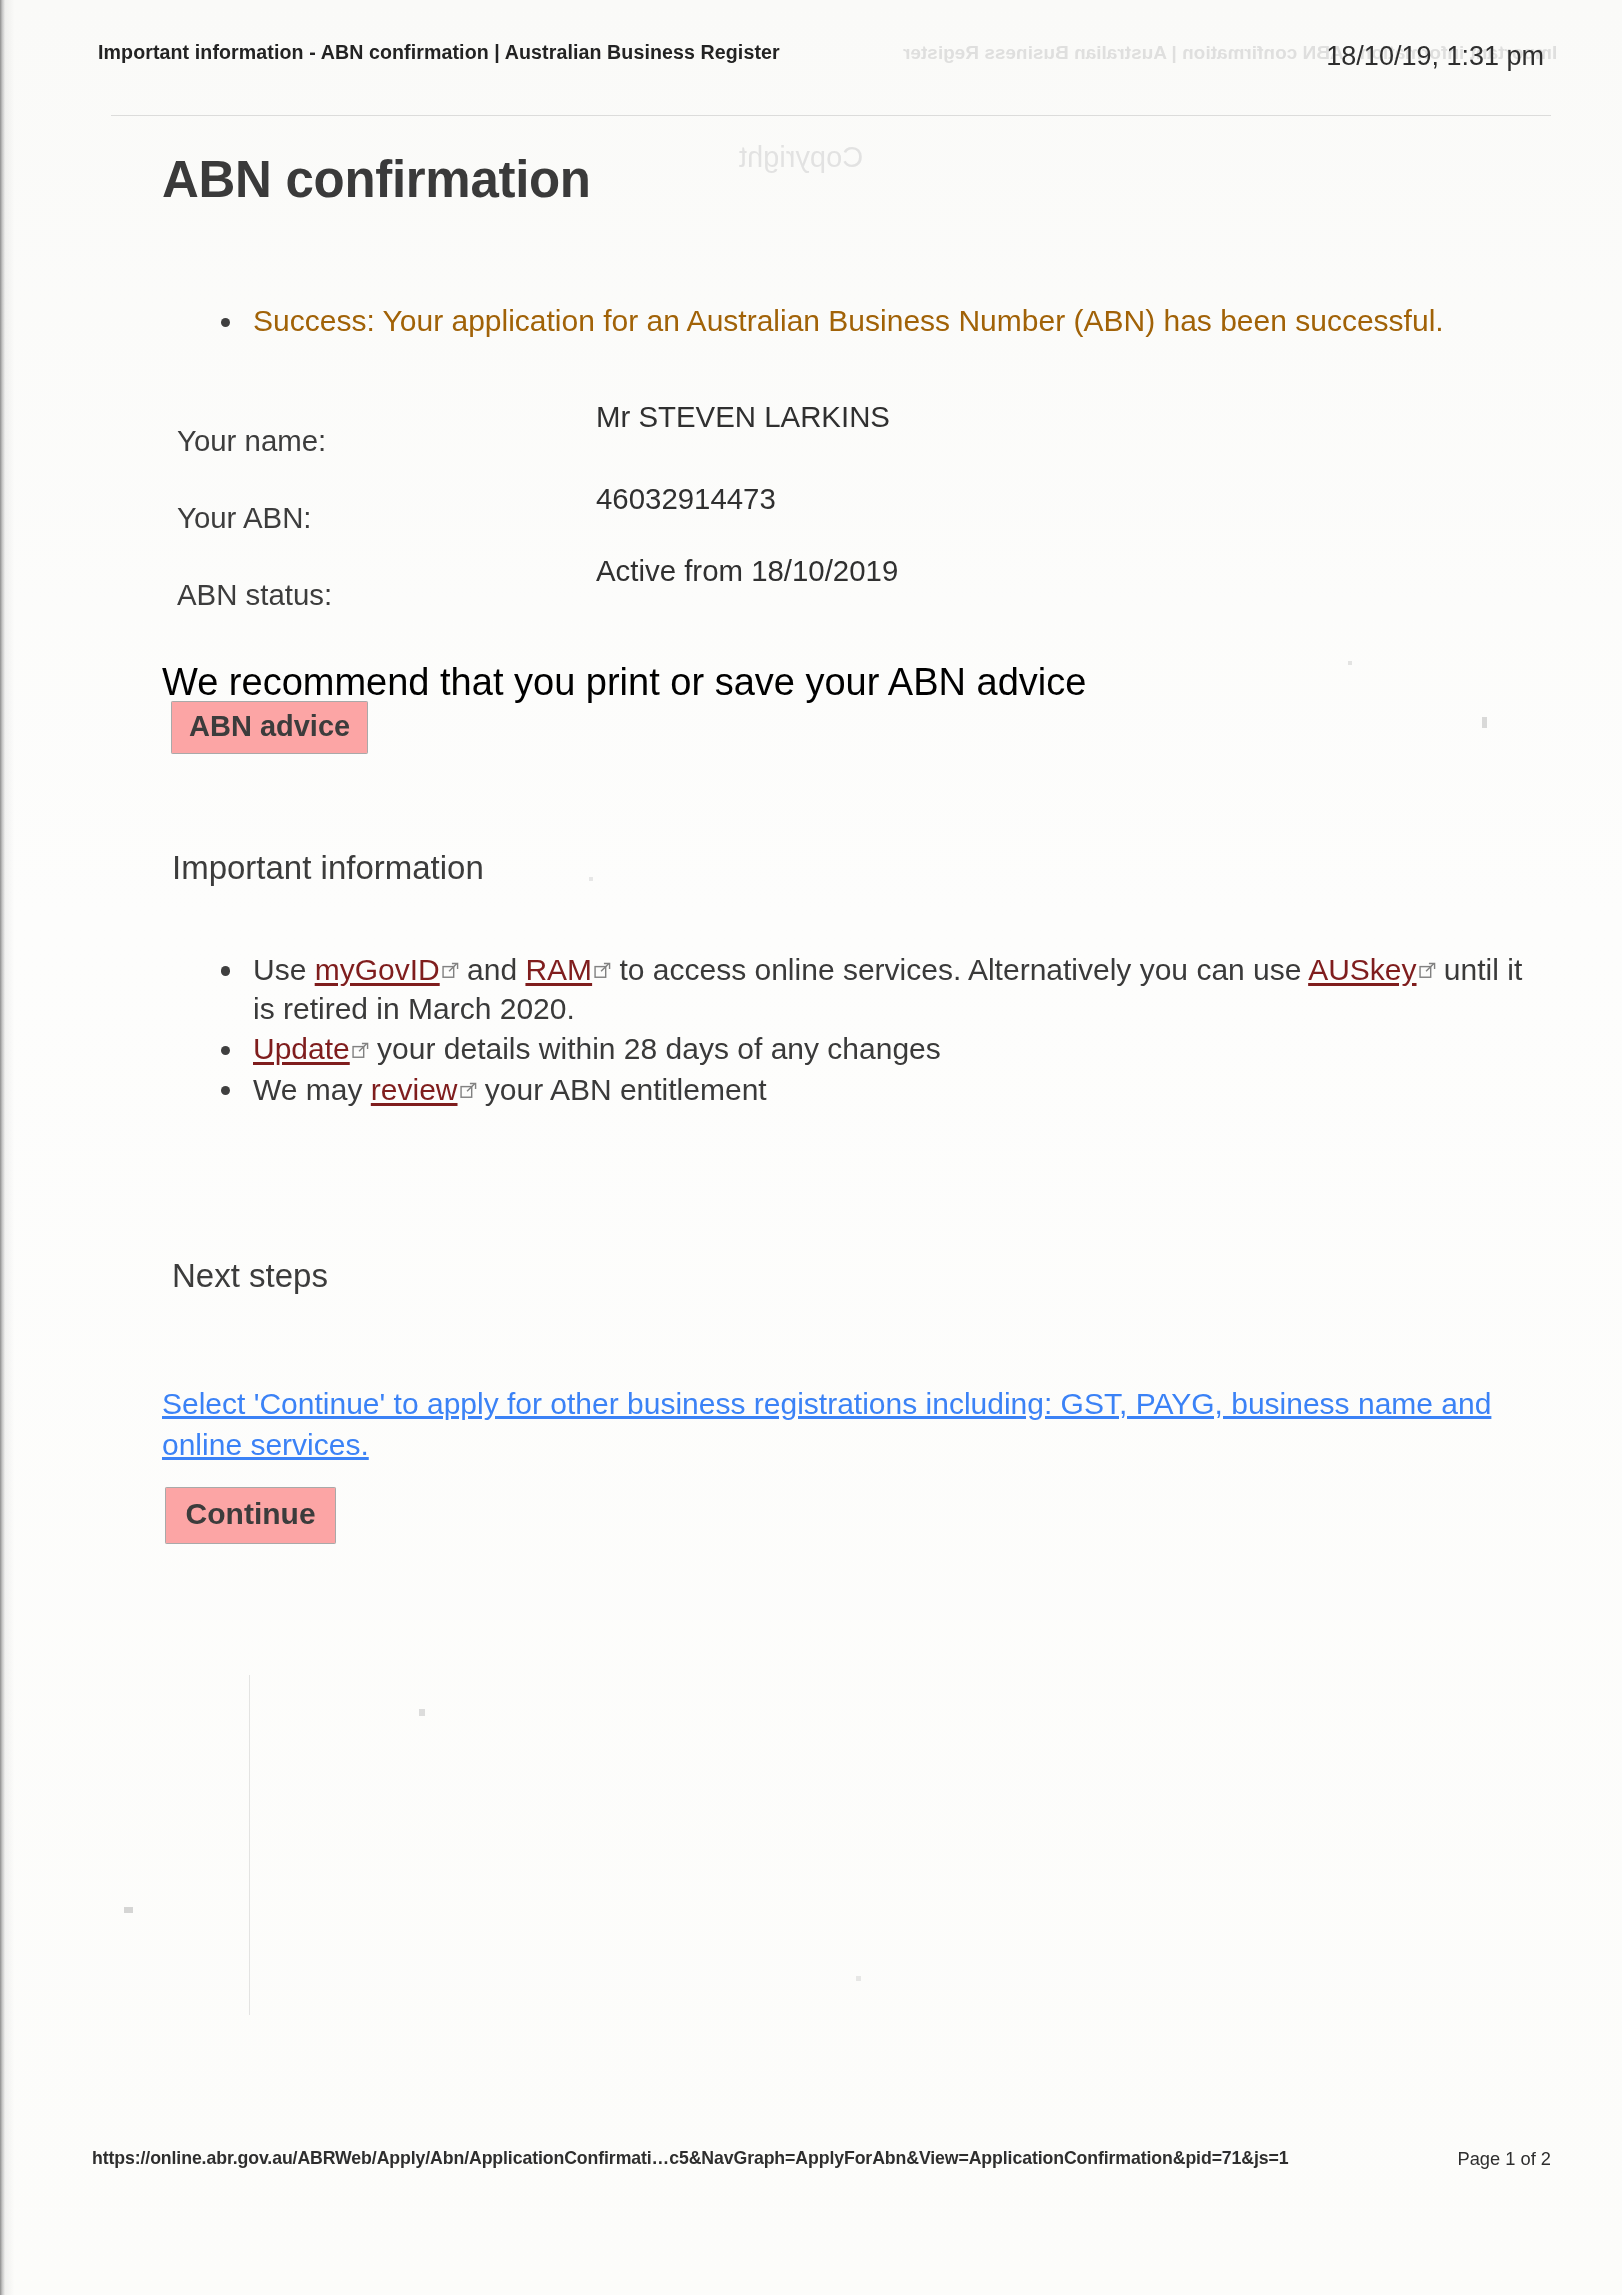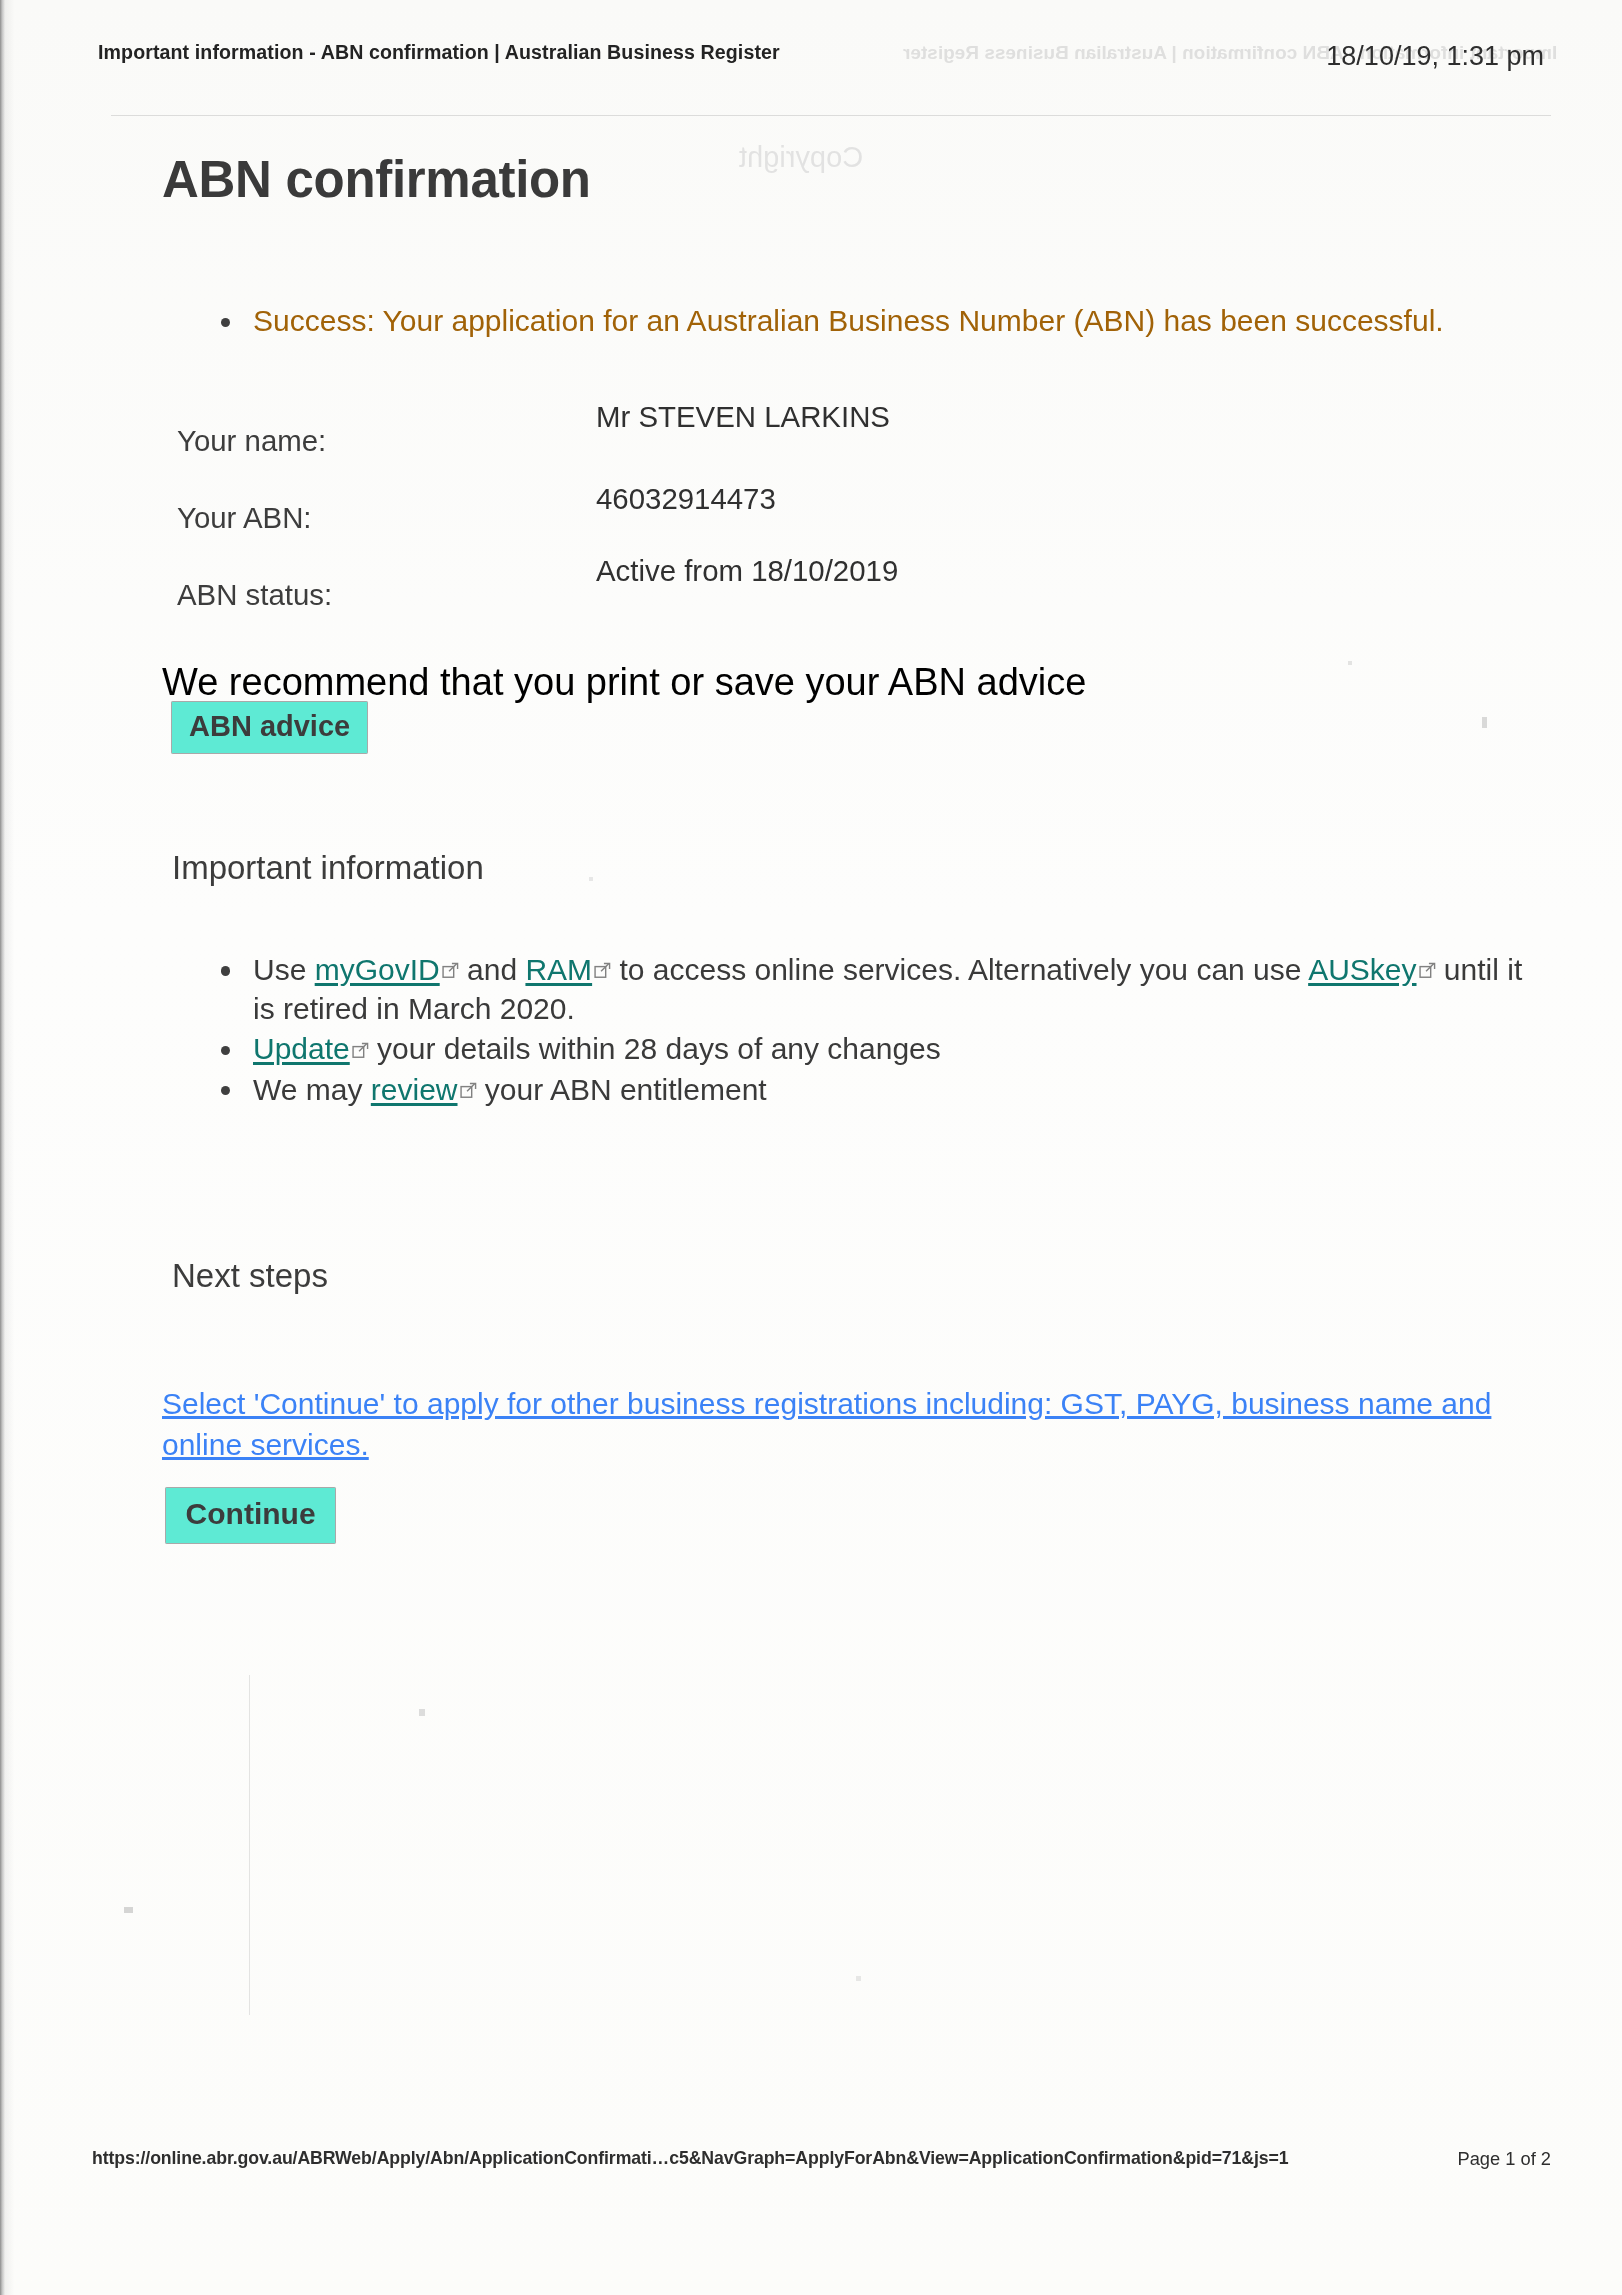--- a/index.html
+++ b/index.html
@@ -189,21 +189,21 @@
     left: 162px;
     top: 661px;
     font-size: 38px;
     color: #000000;
     white-space: nowrap;
   }
 
   .btn {
     position: absolute;
     display: inline-block;
-    background: #5eead4;
+    background: #fca5a5;
     border: 1.3px solid #a9a9a9;
     border-radius: 1.3px;
     color: #3c3c3c;
     font-family: "Liberation Sans", sans-serif;
     font-weight: 700;
     cursor: pointer;
     box-sizing: border-box;
     white-space: nowrap;
   }
   .btn-abn-advice {
@@ -253,21 +253,21 @@
     left: 5.2px;
     top: 16.4px;
     width: 9.2px;
     height: 9.2px;
     border-radius: 50%;
     background: #3f3f3f;
   }
   .info-list li.wrap { white-space: normal; }
 
   a.doc-link {
-    color: #0f766e;
+    color: #7f1d1d;
     text-underline-offset: 2.6px;
   }
   .ext-icon {
     display: inline-block;
     width: 17px;
     height: 17px;
     margin-left: 2px;
     vertical-align: 0.7px;
     opacity: .75;
   }

